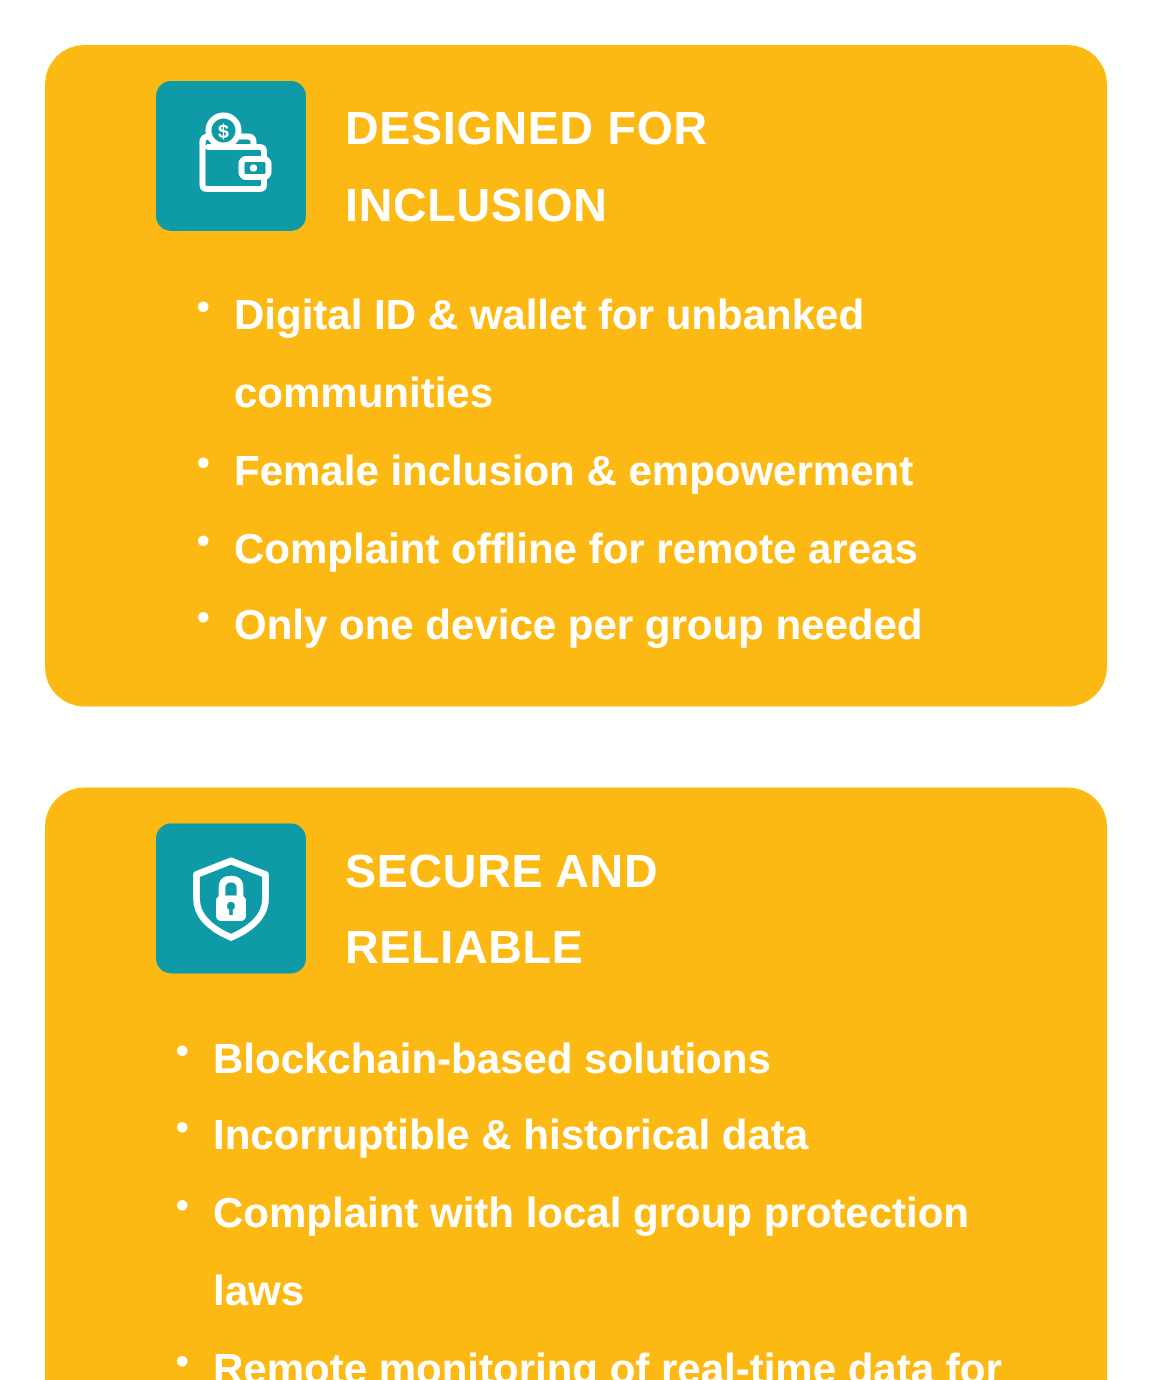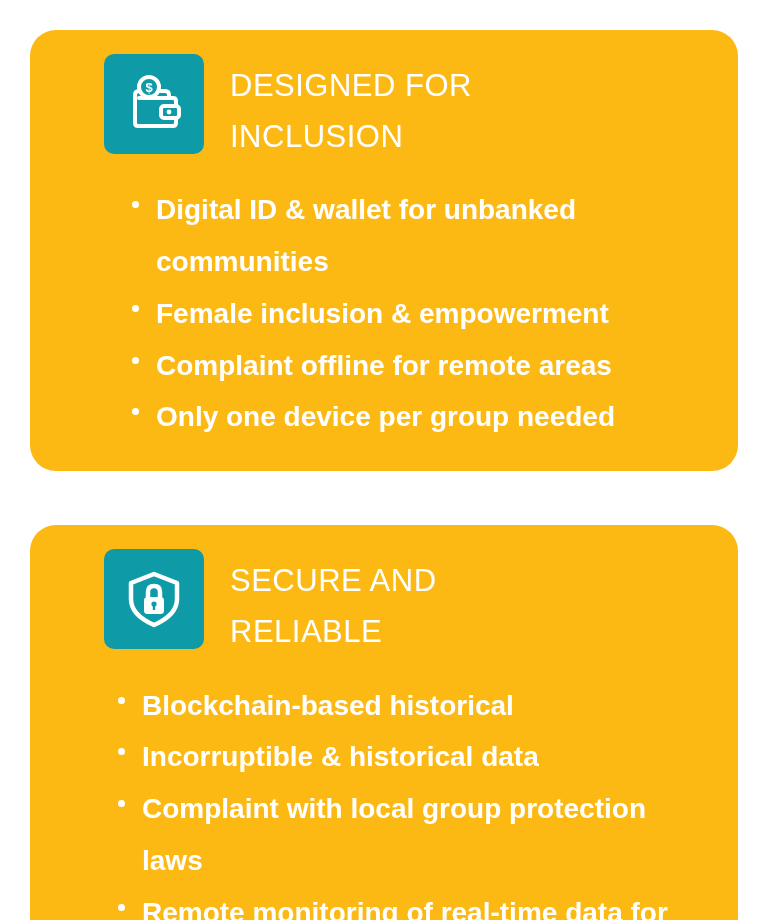--- a/index.html
+++ b/index.html
@@ -45,21 +45,21 @@
     flex: 0 0 auto;
     display: flex;
     align-items: center;
     justify-content: center;
   }
   .icon-badge svg {
     display: block;
   }
   .card-title {
     color: #ffffff;
-    font-weight: normal;
+    font-weight: bold;
     font-size: 31px;
     line-height: 1.65;
     letter-spacing: 0.5px;
     margin-top: 6px;
     max-width: 330px;
   }
   ul.bullets {
     list-style: none;
     margin: 22px 0 0 0;
     padding: 0;
@@ -122,20 +122,20 @@
           <path d="M31 6 L54 15 L54 31 Q54 47 31 57 Q8 47 8 31 L8 15 Z" fill="none" stroke="#ffffff" stroke-width="4.5" stroke-linejoin="round"></path>
           <rect x="21" y="29" width="20" height="17" rx="3.5" fill="#ffffff"></rect>
           <path d="M25 29 L25 24 Q25 18 31 18 Q37 18 37 24 L37 29" fill="none" stroke="#ffffff" stroke-width="4.5" stroke-linecap="round"></path>
           <circle cx="31" cy="36" r="2.6" fill="#0e9aa7"></circle>
           <rect x="29.8" y="36" width="2.4" height="6" fill="#0e9aa7"></rect>
         </svg>
       </div>
       <div class="card-title">SECURE AND RELIABLE</div>
     </div>
     <ul class="bullets">
-      <li>Blockchain-based historical</li>
+      <li>Blockchain-based solutions</li>
       <li>Incorruptible &amp; historical data</li>
       <li>Complaint with local group protection laws</li>
       <li>Remote monitoring of real-time data for our partners</li>
     </ul>
   </div>
 
 </div>
 
 </body></html>

